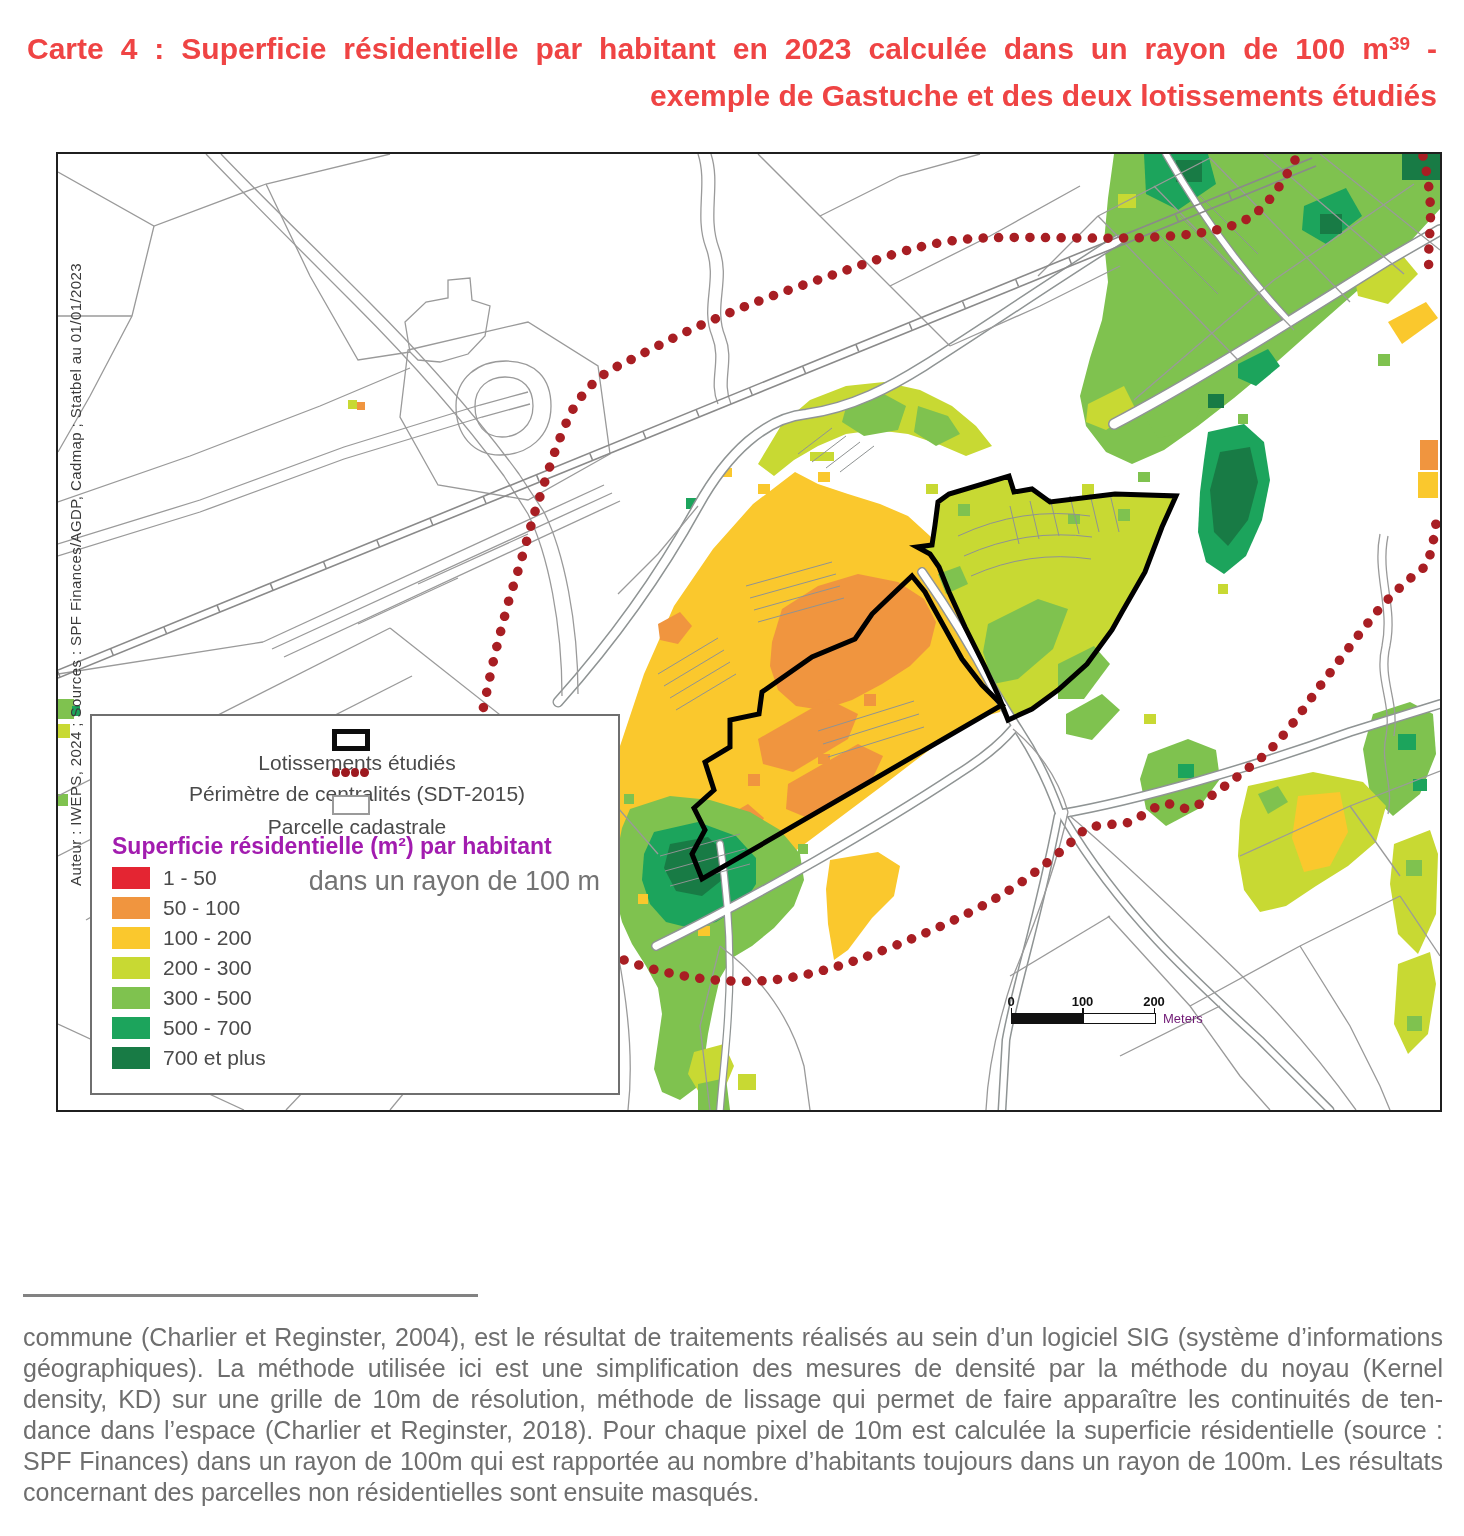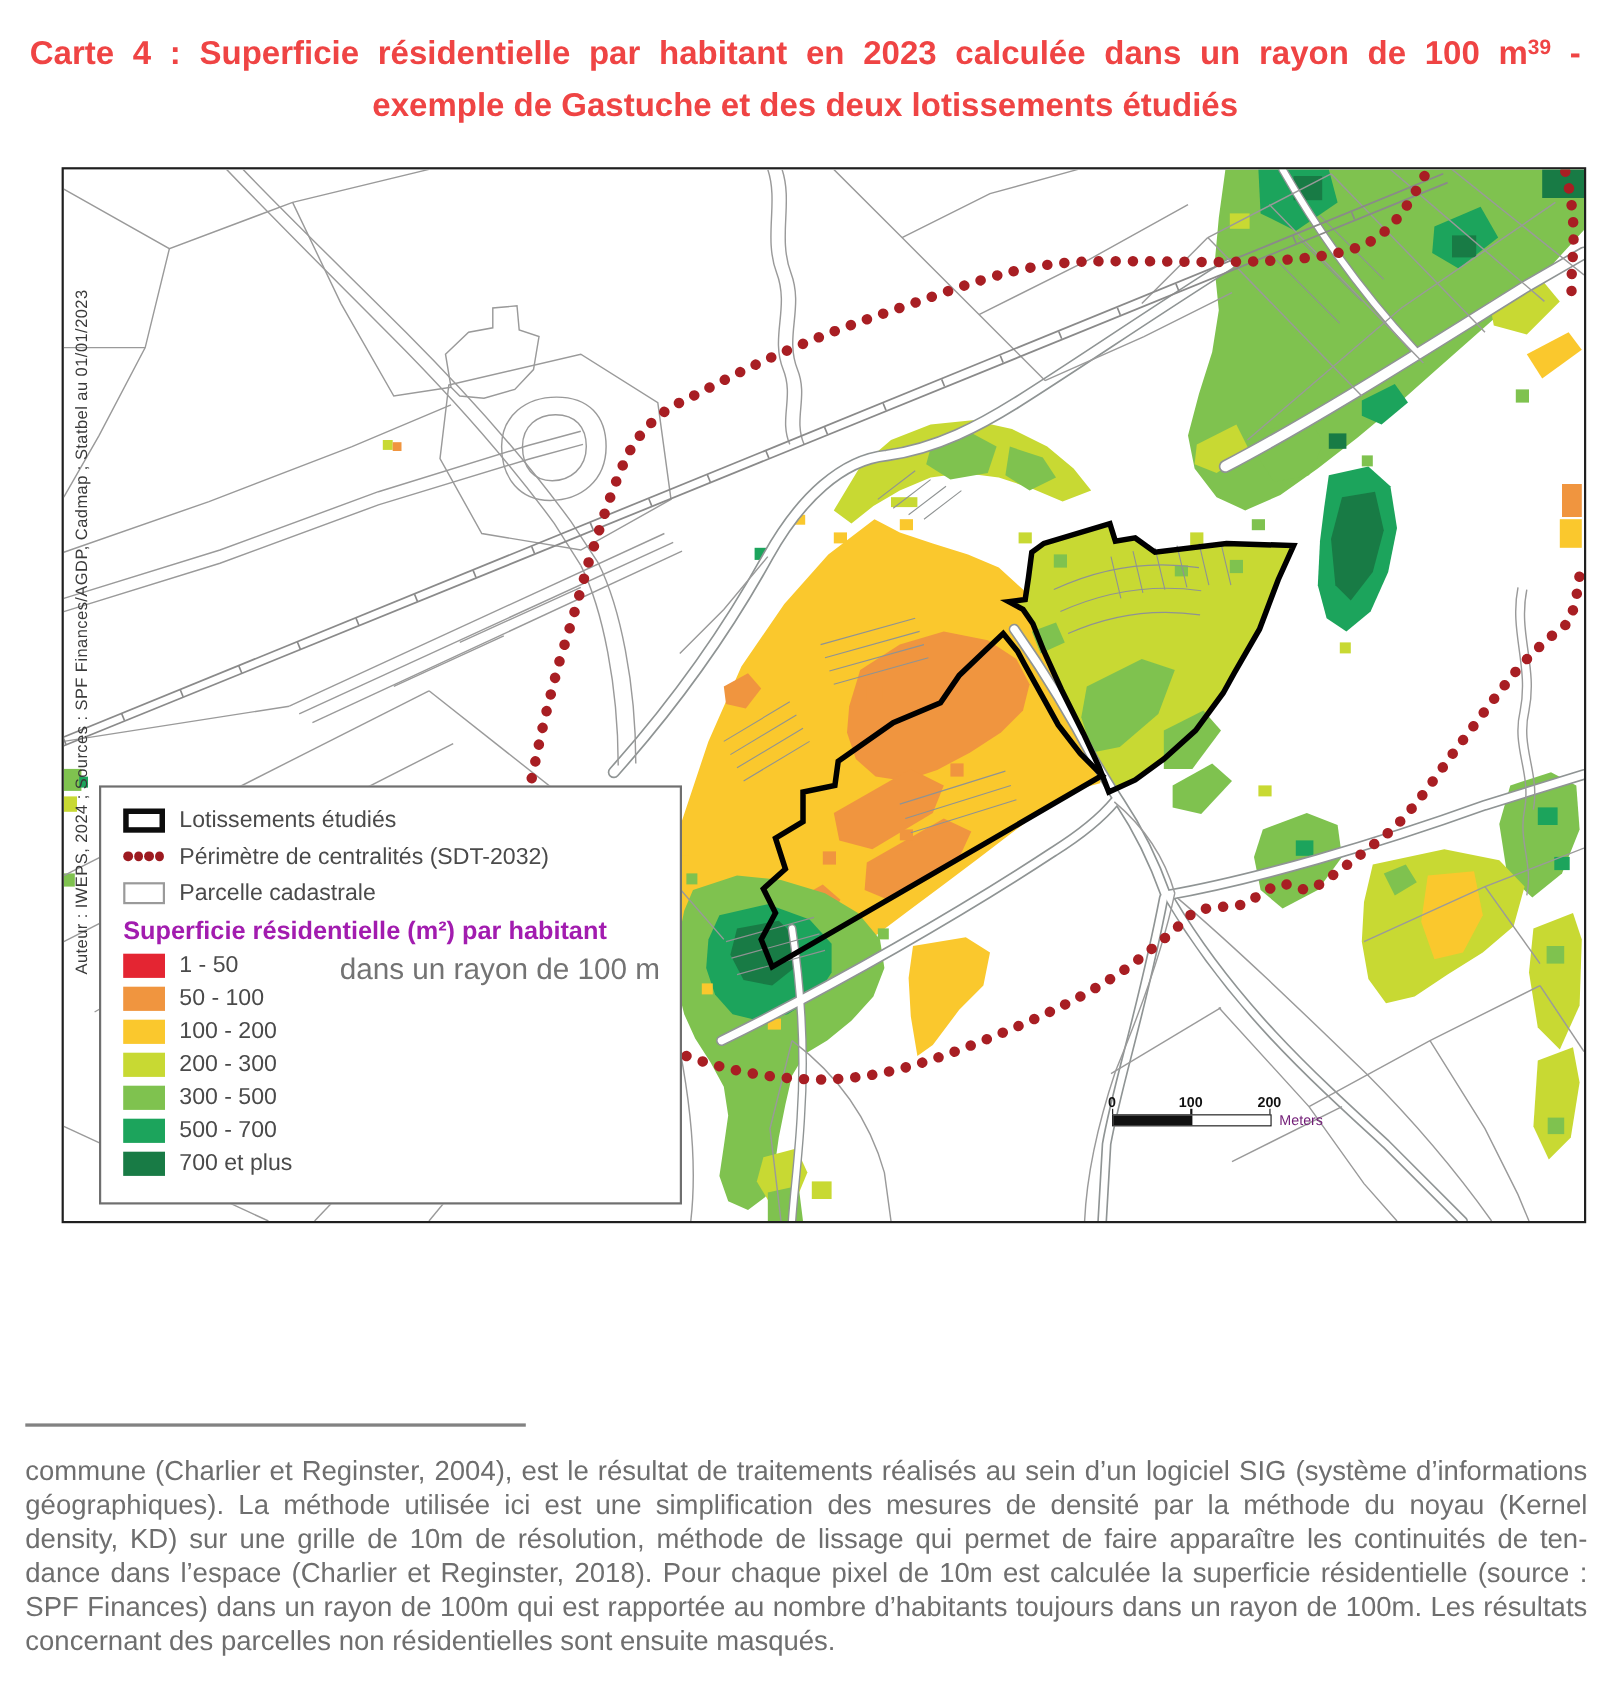--- a/index.html
+++ b/index.html
@@ -3,38 +3,38 @@
 <meta charset="utf-8">
 <style>
   html,body{margin:0;padding:0;background:#ffffff;}
   body{width:1464px;height:1536px;position:relative;overflow:hidden;
        font-family:"Liberation Sans","DejaVu Sans",sans-serif;}
 
   
   .fig-title{position:absolute;left:27px;top:20px;width:1410px;
              color:#ef4444;font-weight:bold;font-size:30px;line-height:47px;}
   .fig-title .t1{text-align:justify;text-align-last:justify;}
-  .fig-title .t2{text-align:center;}
+  .fig-title .t2{text-align:right;}
   .fig-title sup{font-size:19px;vertical-align:9px;}
 
   
   .map-frame{position:absolute;left:56px;top:152px;width:1382px;height:956px;
              border:2px solid #1f1f1f;background:#ffffff;box-sizing:content-box;}
   .map-frame svg{position:absolute;left:0;top:0;width:1382px;height:956px;}
 
   
   .source-note{position:absolute;width:700px;left:-333px;top:412px;
                transform:rotate(-90deg);text-align:center;font-size:15px;
                color:#3a3a3a;letter-spacing:.4px;z-index:2;}
 
   
   .legend{position:absolute;left:32px;top:560px;width:530px;height:381px;
           background:#ffffff;border:2px solid #6f6f6f;box-sizing:border-box;
           padding:13px 16px 0 20px;z-index:3;}
-  .lrow{display:flex;align-items:center;height:33px;}
+  .lrow{display:flex;align-items:center;height:33px;flex-direction:column;}
   .crow{display:flex;align-items:center;height:30px;}
   .sw{width:38px;height:20px;margin-right:13px;flex:0 0 auto;box-sizing:border-box;}
   .sw-lot{border:5px solid #0d0d0d;height:22px;background:#fff;}
   .sw-parcel{border:2px solid #9a9a9a;background:#fff;height:20px;}
   .sw-dots{display:flex;align-items:center;border:none;height:20px;}
   .sw-dots i{width:9px;height:9px;border-radius:50%;background:#9d1a20;margin-right:1px;}
   .sw-class{height:22px;}
   .llab{font-size:21px;color:#4a4a4a;white-space:nowrap;}
   .lhead{font-size:23px;font-weight:bold;color:#a21caf;margin:5px 0 3px 0;}
   .lsub{position:absolute;right:18px;top:150px;font-size:27px;color:#737373;}
@@ -303,21 +303,21 @@
       <span class="sw sw-lot"></span>
       <span class="llab">Lotissements étudiés</span>
     </div>
     <div class="lrow">
       <span class="sw sw-dots">
           <i></i>
           <i></i>
           <i></i>
           <i></i>
         </span>
-      <span class="llab">Périmètre de centralités (SDT-2032)</span>
+      <span class="llab">Périmètre de centralités (SDT-2015)</span>
     </div>
     <div class="lrow">
       <span class="sw sw-parcel"></span>
       <span class="llab">Parcelle cadastrale</span>
     </div>
     <div class="lhead">Superficie résidentielle (m²) par habitant</div>
     <div class="lsub">dans un rayon de 100 m</div>
 
     <div class="crow">
       <span class="sw sw-class" style="background: rgb(228, 37, 50);"></span>

